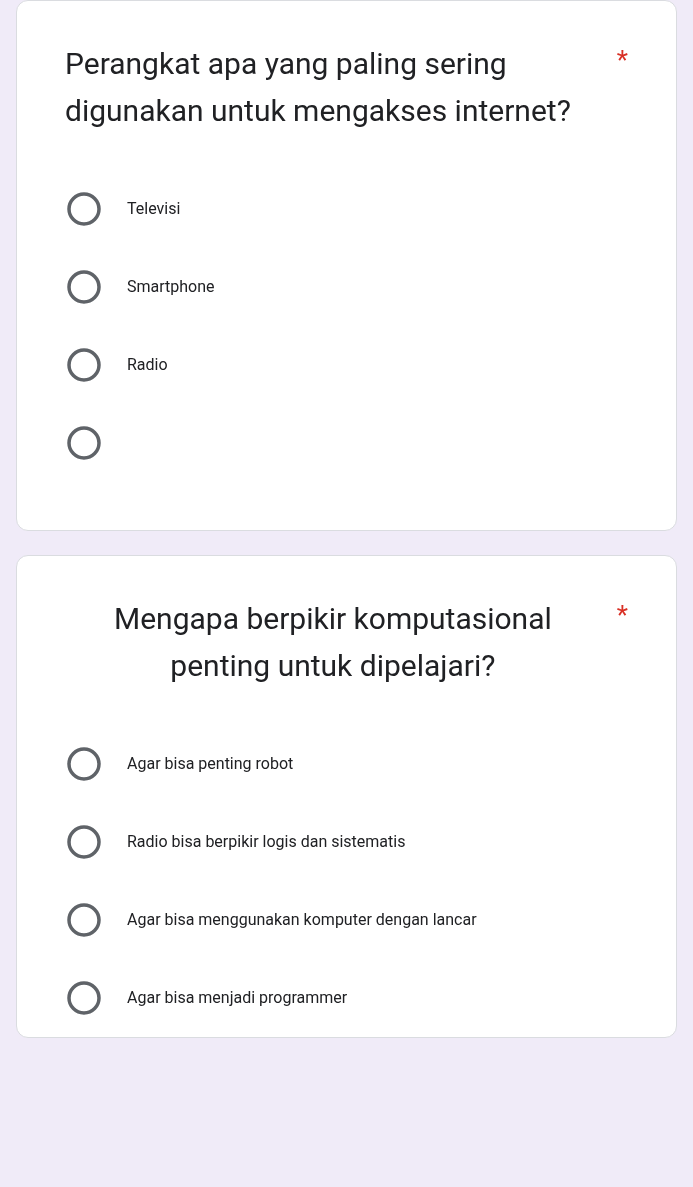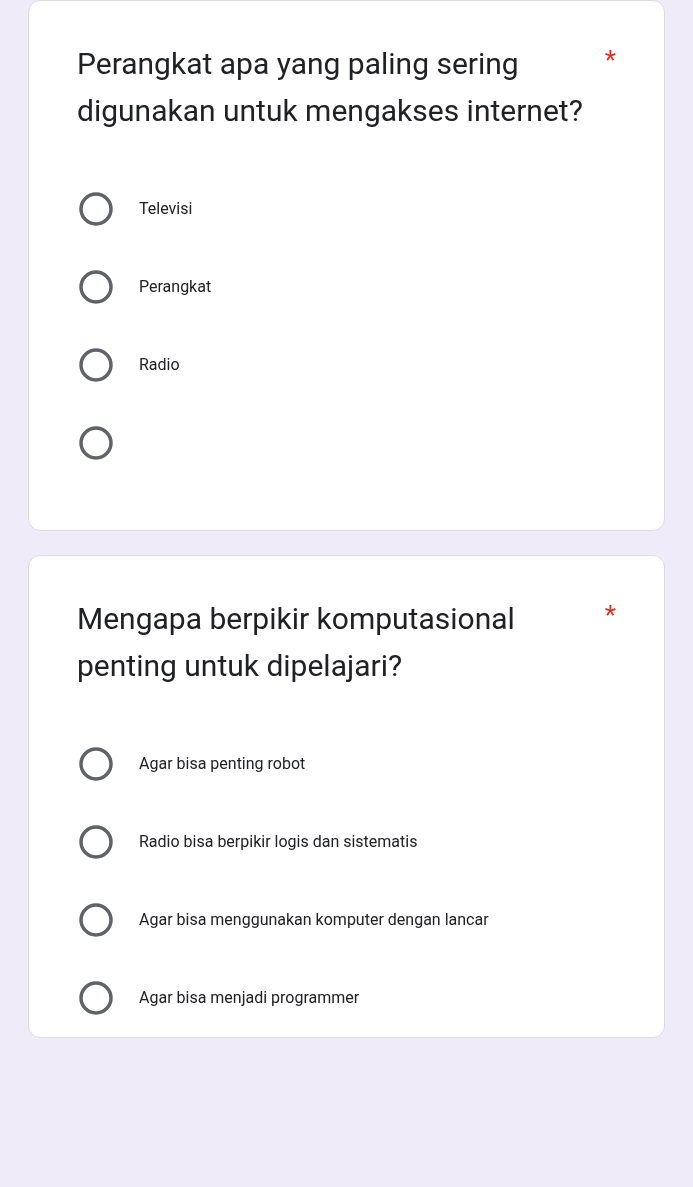--- a/index.html
+++ b/index.html
@@ -4,21 +4,21 @@
 <style>
   * { box-sizing: border-box; }
   body {
     margin: 0;
     padding: 0;
     font-family: Roboto, Arial, sans-serif;
     background: #f0ebf8;
     width: 693px;
   }
   .page {
-    padding: 0 28px;
+    padding: 0 16px;
   }
   .card {
     background: #fff;
     border: 1px solid #dadce0;
     border-radius: 12px;
     padding: 40px 48px 48px 48px;
     margin-bottom: 24px;
   }
   .question-row {
     display: flex;
@@ -77,42 +77,42 @@
       </span>
       <span class="option-label">Televisi</span>
     </div>
 
     <div class="option">
       <span class="radio">
         <svg width="38" height="38" viewBox="0 0 38 38">
             <circle cx="19" cy="19" r="15" fill="none" stroke="#5f6368" stroke-width="3.5"></circle>
           </svg>
       </span>
-      <span class="option-label">Perangkat</span>
+      <span class="option-label">Smartphone</span>
     </div>
 
     <div class="option">
       <span class="radio">
         <svg width="38" height="38" viewBox="0 0 38 38">
             <circle cx="19" cy="19" r="15" fill="none" stroke="#5f6368" stroke-width="3.5"></circle>
           </svg>
       </span>
       <span class="option-label">Radio</span>
     </div>
 
     <div class="option">
       <span class="radio">
         <svg width="38" height="38" viewBox="0 0 38 38">
             <circle cx="19" cy="19" r="15" fill="none" stroke="#5f6368" stroke-width="3.5"></circle>
           </svg>
       </span>
     </div>
   </div>
 
-  <div class="card" style="padding-bottom:0;">
+  <div class="card" style="padding-bottom:0;text-align:center;">
     <div class="question-row">
       <div class="question-text">Mengapa berpikir komputasional penting untuk dipelajari?</div>
       <div class="required">*</div>
     </div>
 
     <div class="option">
       <span class="radio">
         <svg width="38" height="38" viewBox="0 0 38 38">
             <circle cx="19" cy="19" r="15" fill="none" stroke="#5f6368" stroke-width="3.5"></circle>
           </svg>

